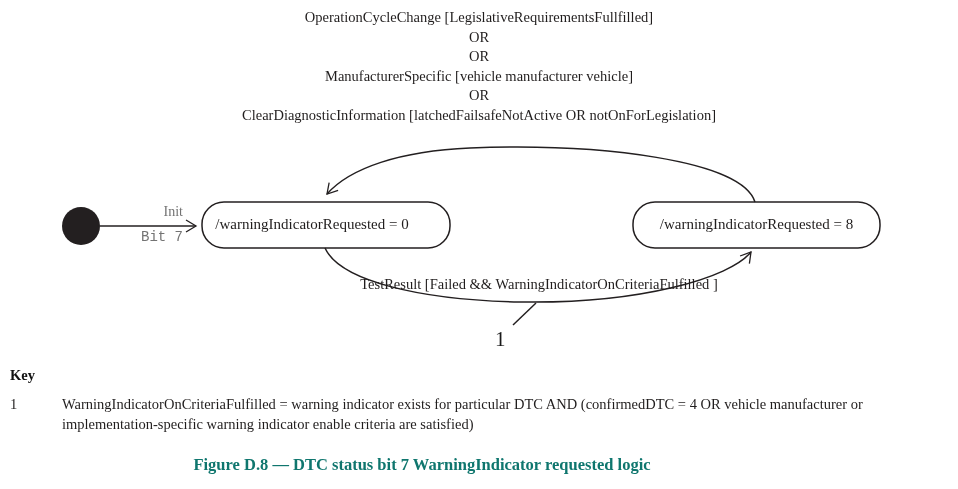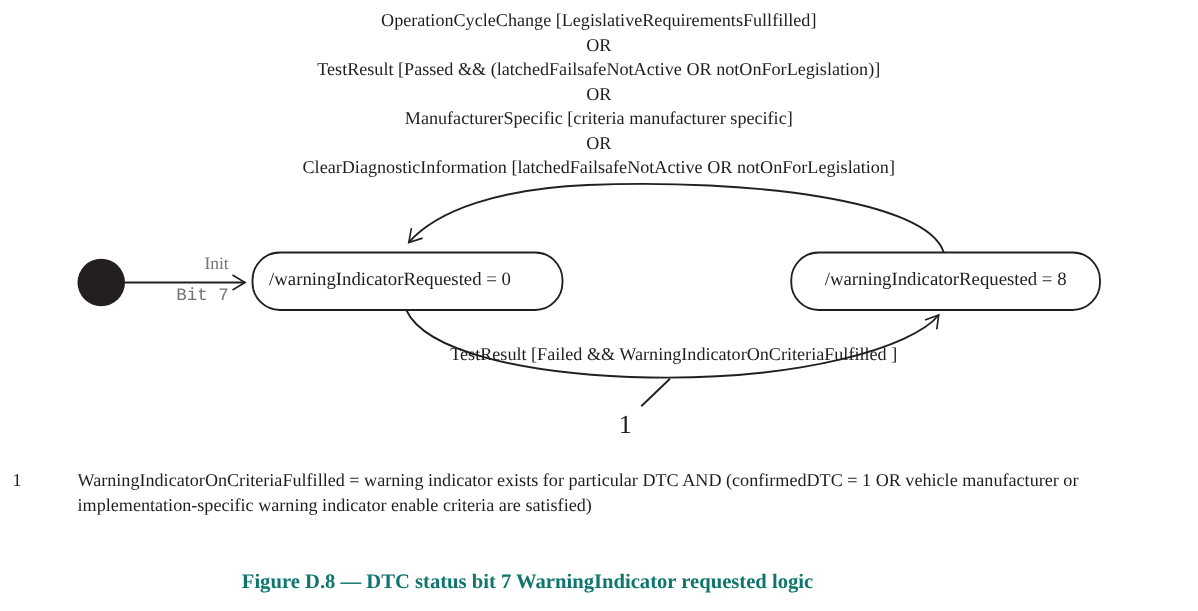--- a/index.html
+++ b/index.html
@@ -122,23 +122,22 @@
     font-size: 16.5px;
     color: #0f766e;
   }
 </style>
 </head>
 <body>
 
 <div id="top-guard-label">
   <span class="gl-line">OperationCycleChange [LegislativeRequirementsFullfilled]</span>
   <span class="gl-line">OR</span>
-  <span class="gl-line">TestResult [Passed &amp;&amp; (latchedFailsafeNotActive OR notOnForLegislation)]</span>
   <span class="gl-line">OR</span>
-  <span class="gl-line">ManufacturerSpecific [criteria manufacturer specific]</span>
+  <span class="gl-line">ManufacturerSpecific [vehicle manufacturer vehicle]</span>
   <span class="gl-line">OR</span>
   <span class="gl-line">ClearDiagnosticInformation [latchedFailsafeNotActive OR notOnForLegislation]</span>
 </div>
 
 <svg id="diagram-svg" viewBox="0 0 958 370">
   <defs>
     <marker id="open-arrow-left" markerWidth="14" markerHeight="14" refX="11" refY="7" orient="auto" markerUnits="userSpaceOnUse">
       <path d="M1,1 L11,7 L1,13" fill="none" stroke="#231f20" stroke-width="1.3"></path>
     </marker>
     <marker id="open-arrow" markerWidth="14" markerHeight="14" refX="11" refY="7" orient="auto" markerUnits="userSpaceOnUse">
@@ -165,19 +164,20 @@
 <div class="state-label" id="state-1-label">/warningIndicatorRequested = 8</div>
 
 <div class="edge-text" id="init-label">Init</div>
 <div class="edge-text" id="bit7-label">Bit 7</div>
 
 <div id="bottom-guard-label">TestResult [Failed &amp;&amp; WarningIndicatorOnCriteriaFulfilled ]</div>
 
 <div id="footnote-marker">1</div>
 
 <div id="key-block">
+  <div id="key-title">Key</div>
   <div id="key-row">
     <div id="key-num">1</div>
-    <div id="key-desc">WarningIndicatorOnCriteriaFulfilled = warning indicator exists for particular DTC AND (confirmedDTC = 1 OR vehicle manufacturer or implementation-specific warning indicator enable criteria are satisfied)</div>
+    <div id="key-desc">WarningIndicatorOnCriteriaFulfilled = warning indicator exists for particular DTC AND (confirmedDTC = 4 OR vehicle manufacturer or implementation-specific warning indicator enable criteria are satisfied)</div>
   </div>
 </div>
 
 <div id="figure-caption">Figure D.8 — DTC status bit 7 WarningIndicator requested logic</div>
 
 </body></html>

